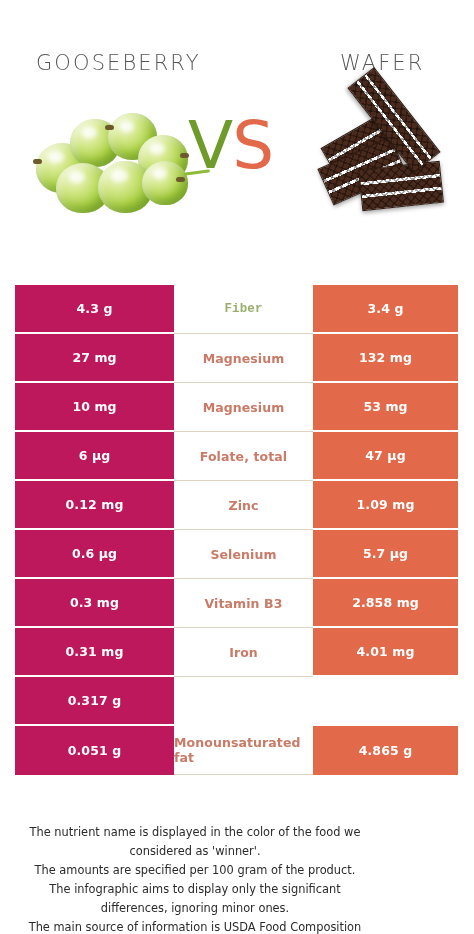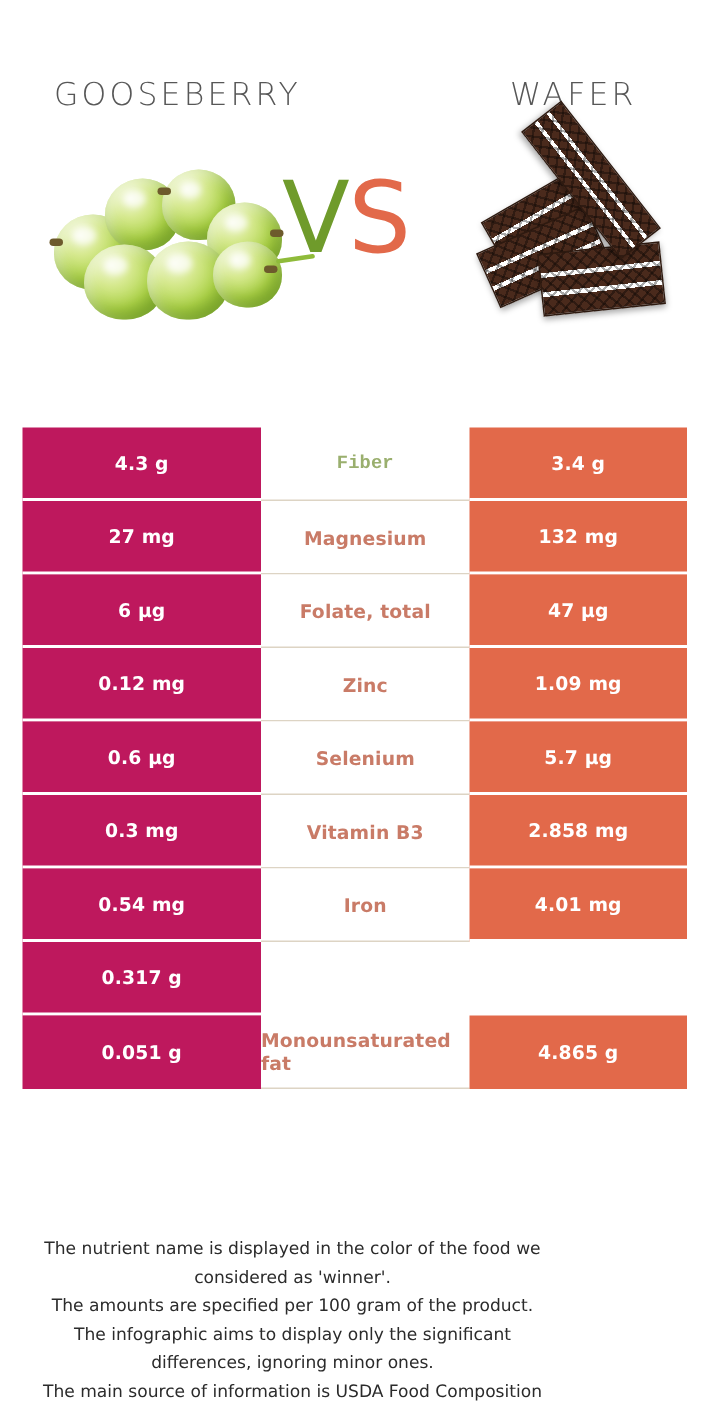--- a/index.html
+++ b/index.html
@@ -254,41 +254,46 @@
         <div class="cell cell-left">4.3 g</div>
         <div class="cell cell-name name-green">Fiber</div>
         <div class="cell cell-right">3.4 g</div>
       </div>
       <div class="row">
         <div class="cell cell-left">27 mg</div>
         <div class="cell cell-name name-orange">Magnesium</div>
         <div class="cell cell-right">132 mg</div>
       </div>
       <div class="row">
+        <div class="cell cell-left">10 mg</div>
+        <div class="cell cell-name name-orange">Magnesium</div>
+        <div class="cell cell-right">53 mg</div>
+      </div>
+      <div class="row">
         <div class="cell cell-left">6 µg</div>
         <div class="cell cell-name name-orange">Folate, total</div>
         <div class="cell cell-right">47 µg</div>
       </div>
       <div class="row">
         <div class="cell cell-left">0.12 mg</div>
         <div class="cell cell-name name-orange">Zinc</div>
         <div class="cell cell-right">1.09 mg</div>
       </div>
       <div class="row">
         <div class="cell cell-left">0.6 µg</div>
         <div class="cell cell-name name-orange">Selenium</div>
         <div class="cell cell-right">5.7 µg</div>
       </div>
       <div class="row">
         <div class="cell cell-left">0.3 mg</div>
         <div class="cell cell-name name-orange">Vitamin B3</div>
         <div class="cell cell-right">2.858 mg</div>
       </div>
       <div class="row">
-        <div class="cell cell-left">0.54 mg</div>
+        <div class="cell cell-left">0.31 mg</div>
         <div class="cell cell-name name-orange">Iron</div>
         <div class="cell cell-right">4.01 mg</div>
       </div>
       <div class="row">
         <div class="cell cell-left">0.317 g</div>
       </div>
       <div class="row">
         <div class="cell cell-left">0.051 g</div>
         <div class="cell cell-name name-orange">Monounsaturated fat</div>
         <div class="cell cell-right">4.865 g</div>

